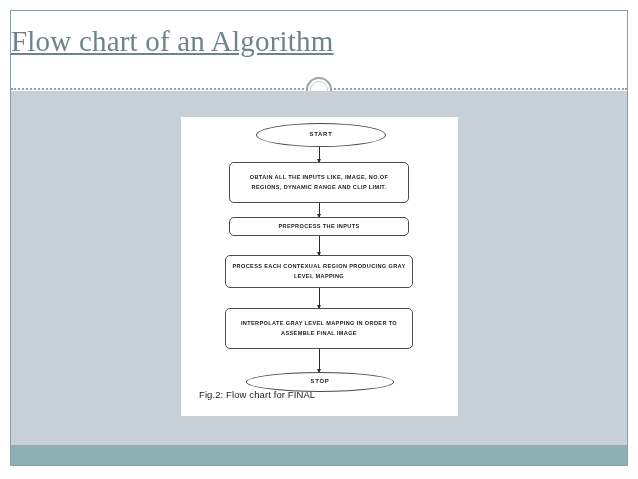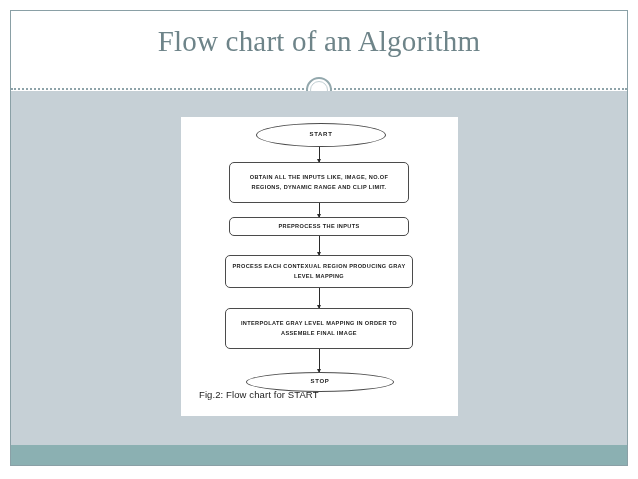--- a/index.html
+++ b/index.html
@@ -35,27 +35,28 @@
     top: 0;
     width: 100%;
     height: 78px;
     background: #ffffff;
   }
   #page-title {
     position: absolute;
     left: 0;
     top: 14px;
     width: 100%;
-    text-align: center;
+    text-align: left;
     font-family: "Liberation Serif", serif;
     font-size: 29px;
     font-weight: 400;
     color: #6e8489;
     letter-spacing: 0.2px;
     white-space: nowrap;
+    text-decoration: underline;
   }
 
   
   #divider {
     position: absolute;
     left: 0;
     top: 77px;
     width: 100%;
     height: 2px;
     border-top: 2px dotted #8ea3a9;
@@ -205,21 +206,21 @@
         <div class="fc-node fc-process" style="left:44px; top:138px; width:188px; height:33px;">PROCESS EACH CONTEXUAL REGION PRODUCING GRAY LEVEL MAPPING</div>
         <div class="fc-arrow" style="left:138px; top:171px; height:20px;"></div>
 
         <div class="fc-node fc-process" style="left:44px; top:191px; width:188px; height:41px;">INTERPOLATE GRAY LEVEL MAPPING IN ORDER TO ASSEMBLE FINAL IMAGE</div>
         <div class="fc-arrow" style="left:138px; top:232px; height:23px;"></div>
 
         <div class="fc-node fc-terminal" style="left:65px; top:255px; width:148px; height:20px;">STOP</div>
 
       </div>
 
-      <div id="figure-caption">Fig.2: Flow chart for START</div>
+      <div id="figure-caption">Fig.2: Flow chart for FINAL</div>
 
     </div>
 
   </div>
 
   <div id="slide-footer"></div>
 
 </div>
 
 </body></html>

